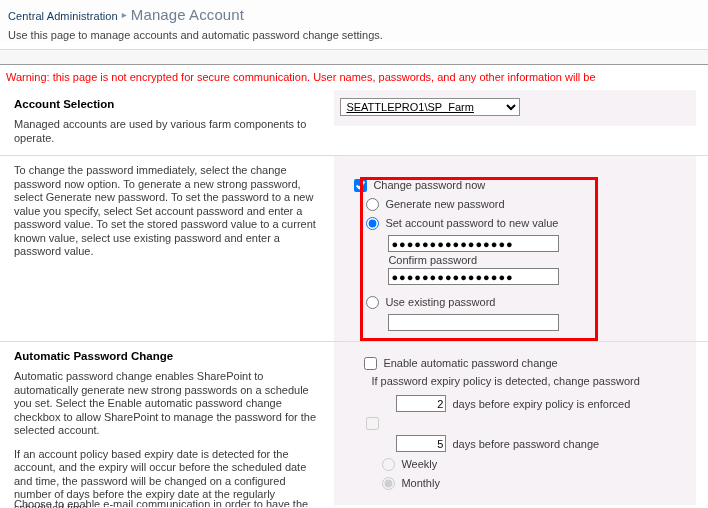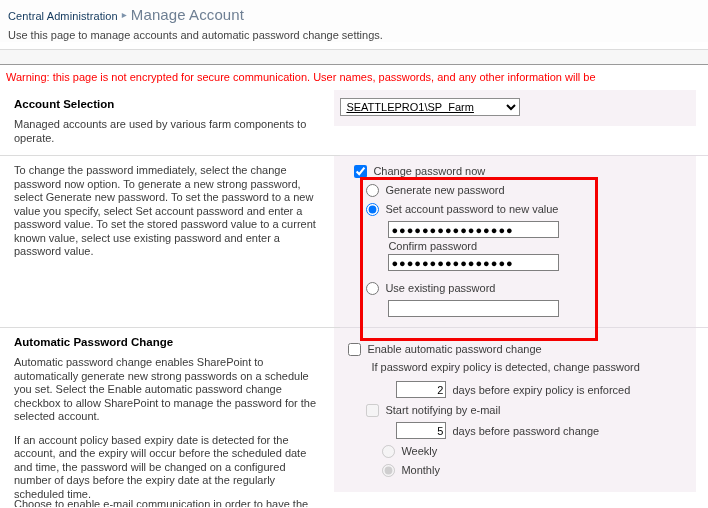--- a/index.html
+++ b/index.html
@@ -224,21 +224,21 @@
   <div class="divider-left"></div>
   <div class="divider-right"></div>
 </div>
 
 <div class="section">
   <div class="col-left">
     <div class="sec-body">To change the password immediately, select the change password now option. To generate a new strong password, select Generate new password. To set the password to a new value you specify, select Set account password and enter a password value. To set the stored password value to a current known value, select use existing password and enter a password value.</div>
   </div>
   <div class="col-right">
 
-    <div class="ctl-row" style="margin-top:0;margin-left:8px;padding-left:6px;">
+    <div class="ctl-row" style="margin-top:14px;margin-left:8px;padding-left:6px;">
       <input type="checkbox" class="sp-check" checked="" style="">
       <span class="lbl">Change password now</span>
     </div>
 
     <div class="ctl-row indent-3" style="margin-left:26px;">
       <input type="radio" name="credopt" class="sp-radio" style="">
       <span class="lbl">Generate new password</span>
     </div>
 
     <div class="ctl-row indent-3" style="margin-left:26px;">
@@ -272,35 +272,34 @@
 <div class="section">
   <div class="col-left">
     <div class="sec-title">Automatic Password Change</div>
     <div class="sec-body">
       <p>Automatic password change enables SharePoint to automatically generate new strong passwords on a schedule you set. Select the Enable automatic password change checkbox to allow SharePoint to manage the password for the selected account.</p>
       <p>If an account policy based expiry date is detected for the account, and the expiry will occur before the scheduled date and time, the password will be changed on a configured number of days before the expiry date at the regularly scheduled time.</p>
     </div>
   </div>
   <div class="col-right">
 
-    <div class="ctl-row" style="margin-top:6px;margin-left:8px;">
+    <div class="ctl-row" style="margin-top:6px;margin-left:24px;">
       <input type="checkbox" class="sp-check" style="">
       <span class="lbl">Enable automatic password change</span>
     </div>
 
     <div class="lbl nowrap" style="margin-left:31px;margin-bottom:8px;">If password expiry policy is detected, change password</div>
 
     <div class="ctl-row" style="margin-left:56px;">
       <input type="text" class="sp-text num-box" value="2" style="">
       <span class="lbl nowrap" style="margin-left:6px;">days before expiry policy is enforced</span>
     </div>
 
     <div class="ctl-row" style="margin-left:26px;">
       <input type="checkbox" class="sp-check" disabled="" style="">
-      <span class="lbl">Start notifying by e-mail</span>
     </div>
 
     <div class="ctl-row" style="margin-left:56px;">
       <input type="text" class="sp-text num-box" value="5" style="">
       <span class="lbl nowrap" style="margin-left:6px;">days before password change</span>
     </div>
 
     <div class="ctl-row" style="margin-left:42px;">
       <input type="radio" name="sched" class="sp-radio" disabled="" style="">
       <span class="lbl">Weekly</span>

